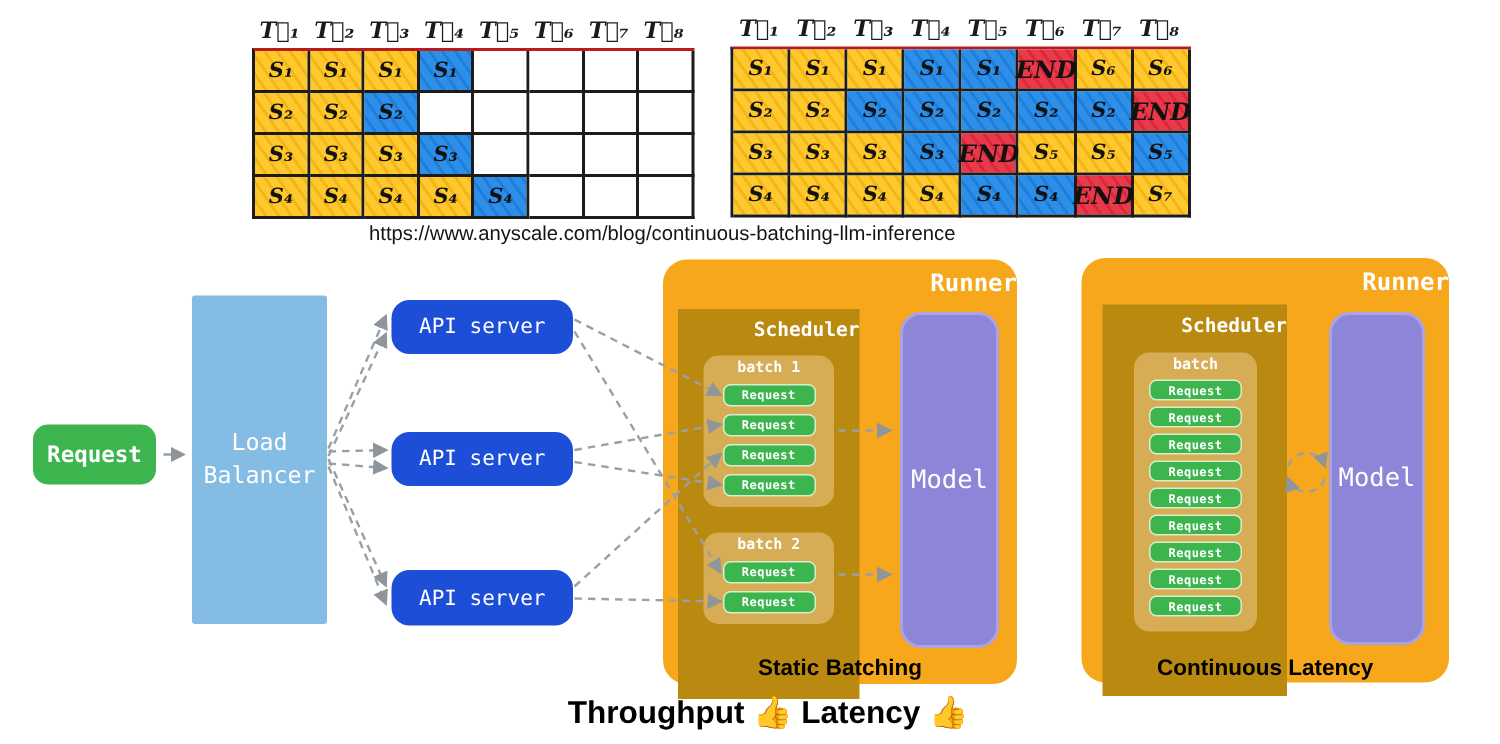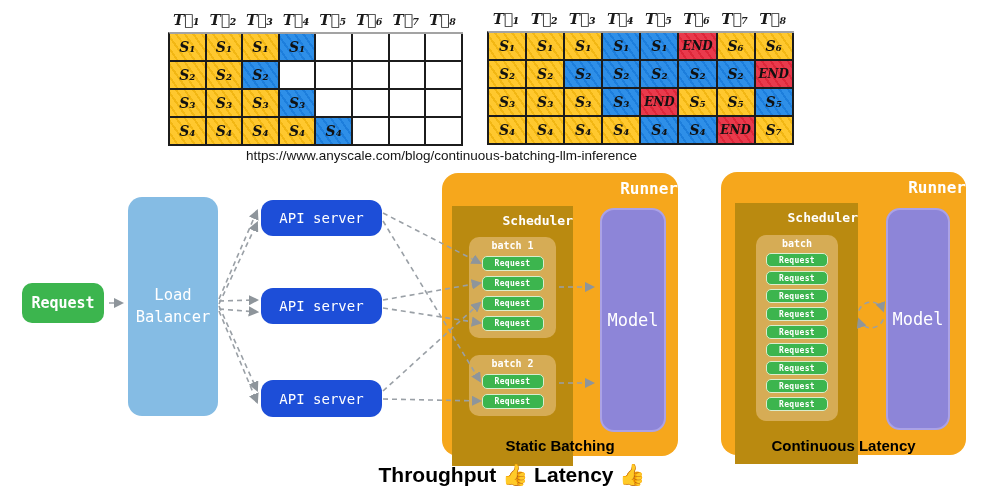--- a/index.html
+++ b/index.html
@@ -5,37 +5,37 @@
   html,body{margin:0;padding:0;background:#fff;}
   .canvas{position:relative;width:1000px;height:496px;background:#fff;overflow:hidden;
           font-family:"Liberation Sans",sans-serif;padding-left:24px;}
 
   
   .grid{position:absolute;}
   .ghead{display:grid;grid-template-columns:repeat(8,var(--cw));height:26px;}
   .hcell{display:flex;align-items:flex-end;justify-content:center;
          font:italic 600 15px "DejaVu Serif",serif;color:#1b1b1b;padding-bottom:3px;}
   .gbody{display:grid;grid-template-columns:repeat(8,var(--cw));grid-auto-rows:28px;
-         border-top:2px solid #a3a3a3;border-left:2px solid #1c1c1c;text-align:center;}
+         border-top:2px solid #b91c1c;border-left:2px solid #1c1c1c;text-align:center;}
   .cell{border-right:2px solid #1c1c1c;border-bottom:2px solid #1c1c1c;
         display:flex;align-items:center;justify-content:center;
         font:italic 600 14px "DejaVu Serif",serif;color:#111;}
   .c-y{background:repeating-linear-gradient(55deg,#ffc82e 0 5px,#f2b714 5px 7px);}
   .c-b{background:repeating-linear-gradient(55deg,#2e8fe8 0 5px,#1d7edc 5px 7px);}
   .c-r{background:repeating-linear-gradient(55deg,#e93a4c 0 5px,#de2739 5px 7px);}
   .c-e{background:#fff;}
-  .cell.end{font-size:12px;font-weight:700;font-style:italic;}
+  .cell.end{font-size:16px;font-weight:700;font-style:italic;}
 
   .url{position:absolute;font:13.5px "Liberation Sans",sans-serif;color:#141414;}
 
   
   .box{position:absolute;display:flex;align-items:center;justify-content:center;
        color:#fff;font-family:"DejaVu Sans Mono",monospace;text-align:center;box-sizing:border-box;}
   .req-big{background:#3CB54E;border-radius:10px;font-size:15px;font-weight:600;}
-  .lb{background:#85BCE4;border-radius:14px;font-size:15.5px;line-height:1.4;padding:0 10px;}
+  .lb{background:#85BCE4;border-radius:2px;font-size:15.5px;line-height:1.4;padding:0 10px;}
   .api{background:#1d4ed8;border-radius:12px;font-size:14px;}
   .runner{background:#F6A71C;border-radius:16px;display:block;}
   .runner-title{position:absolute;top:6px;left:0;right:0;text-align:right;
                 font:700 16px "DejaVu Sans Mono",monospace;color:#fff;}
   .sched{position:absolute;background:#BA8A10;box-sizing:border-box;}
   .sched-title{position:absolute;top:7px;left:0;right:0;text-align:right;
                font:600 13px "DejaVu Sans Mono",monospace;color:#fff;}
   .group{position:absolute;background:#D6AC55;border-radius:10px;box-sizing:border-box;
          display:flex;flex-direction:column;align-items:center;gap:5px;padding-top:3px;}
   .group-label{font:600 10px "DejaVu Sans Mono",monospace;color:#fff;height:11px;line-height:11px;flex:none;}

